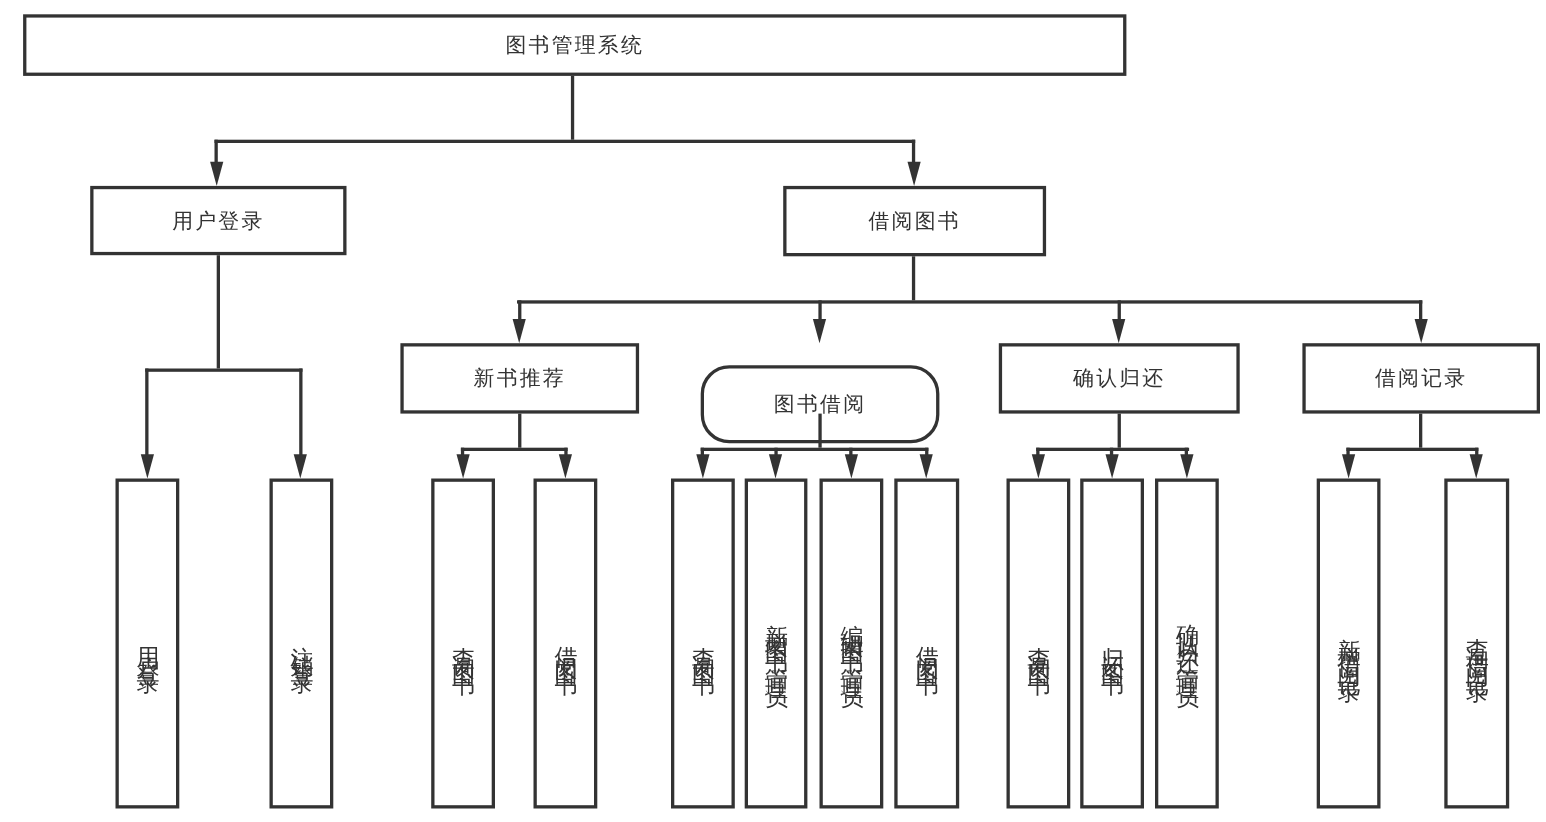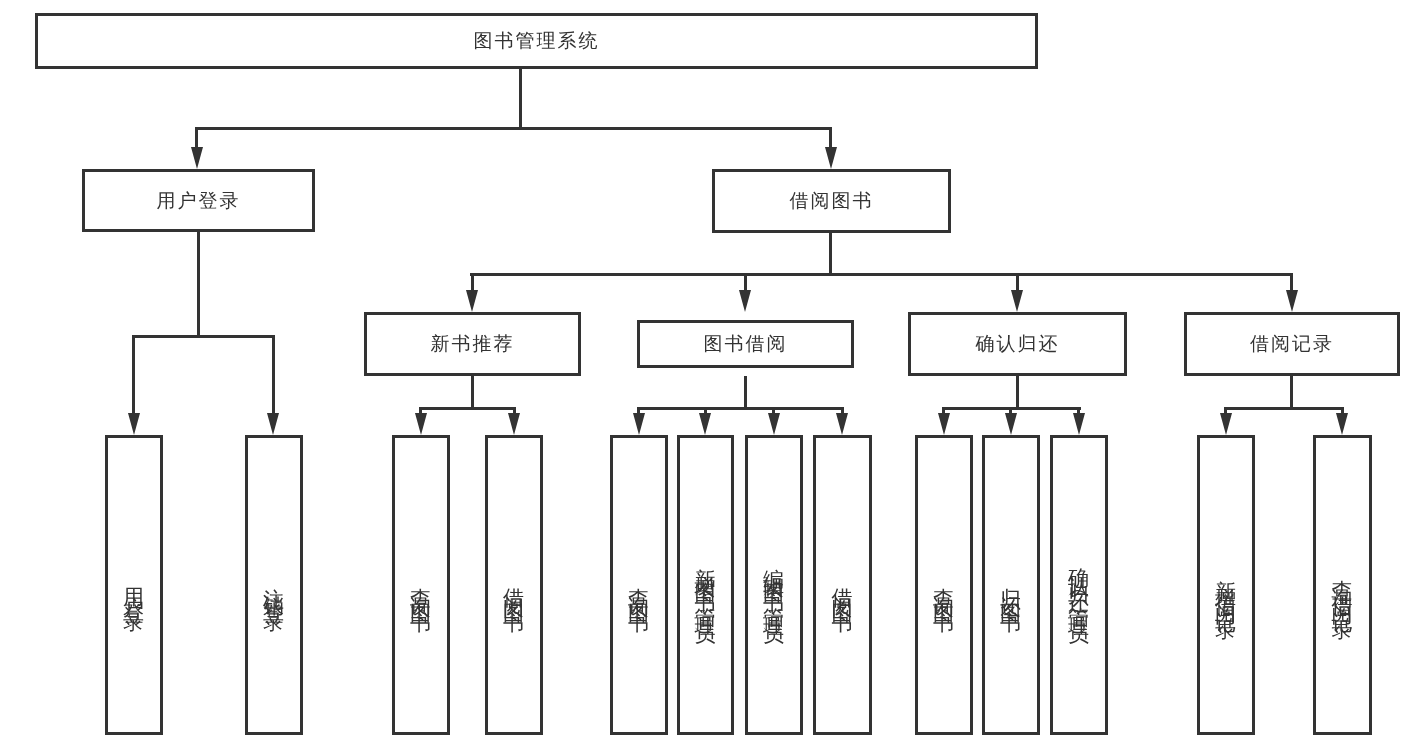--- a/index.html
+++ b/index.html
@@ -50,21 +50,21 @@
     z-index:10;
     opacity:0.9;
     white-space:nowrap;
   }
 </style>
 </head>
 <body>
 
 <div id="canvas">
 
-  <div class="box" style="left:21px;top:13px;width:1003px;height:56px;margin-left:14px;">图书管理系统</div>
+  <div class="box" style="left:21px;top:13px;width:1003px;height:56px;">图书管理系统</div>
 
   <div class="vline" style="left:519px;top:69px;height:58px;"></div>
   <div class="hline" style="left:195px;top:127px;width:637px;"></div>
   <div class="vline" style="left:195px;top:127px;height:24px;"></div>
   <div class="arrow" style="left:191px;top:147px;"></div>
   <div class="vline" style="left:829px;top:127px;height:24px;"></div>
   <div class="arrow" style="left:825px;top:147px;"></div>
 
   <div class="box" style="left:82px;top:169px;width:233px;height:63px;">用户登录</div>
   <div class="box" style="left:712px;top:169px;width:239px;height:64px;">借阅图书</div>
@@ -81,21 +81,21 @@
   <div class="vline" style="left:471px;top:273px;height:19px;"></div>
   <div class="arrow" style="left:466px;top:290px;"></div>
   <div class="vline" style="left:744px;top:273px;height:19px;"></div>
   <div class="arrow" style="left:739px;top:290px;"></div>
   <div class="vline" style="left:1016px;top:273px;height:19px;"></div>
   <div class="arrow" style="left:1011px;top:290px;"></div>
   <div class="vline" style="left:1290px;top:273px;height:19px;"></div>
   <div class="arrow" style="left:1286px;top:290px;"></div>
 
   <div class="box" style="left:364px;top:312px;width:217px;height:64px;">新书推荐</div>
-  <div class="box" style="left:637px;top:320px;width:217px;height:48px;">图书借阅</div>
+  <div class="box" style="left:637px;top:332px;width:217px;height:71px;border-radius:26px;">图书借阅</div>
   <div class="box" style="left:908px;top:312px;width:219px;height:64px;">确认归还</div>
   <div class="box" style="left:1184px;top:312px;width:216px;height:64px;">借阅记录</div>
 
   <div class="vline" style="left:471px;top:376px;height:31px;"></div>
   <div class="hline" style="left:419px;top:407px;width:97px;"></div>
   <div class="vline" style="left:419px;top:407px;height:8px;"></div>
   <div class="arrow" style="left:415px;top:413px;"></div>
   <div class="vline" style="left:513px;top:407px;height:8px;"></div>
   <div class="arrow" style="left:508px;top:413px;"></div>
 

